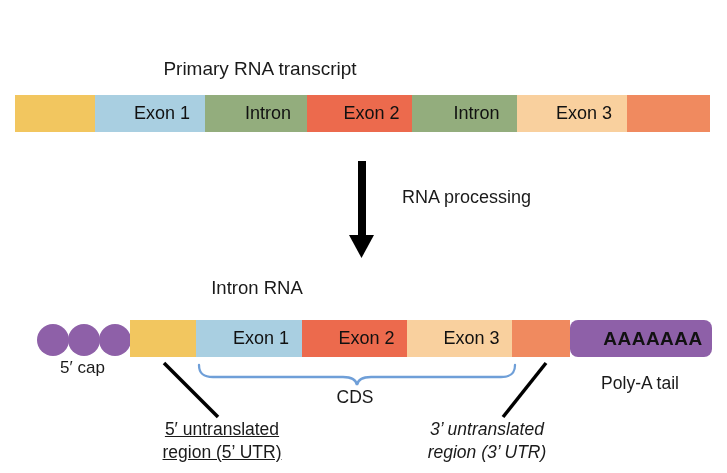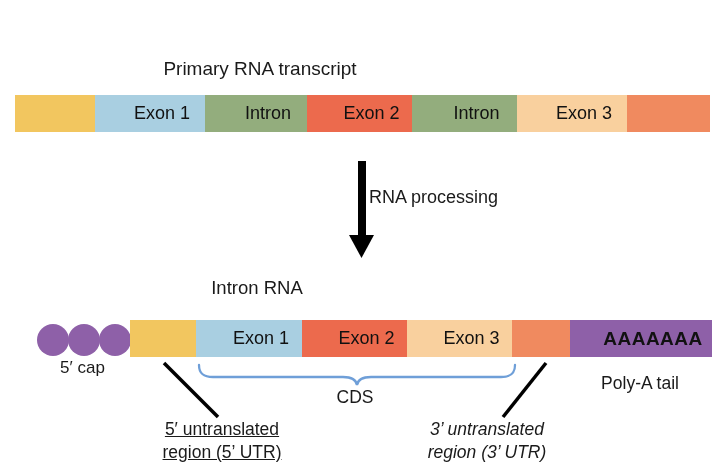--- a/index.html
+++ b/index.html
@@ -70,35 +70,35 @@
   <div class="bar" style="left:15px; top:71px;">
     <div class="seg t0" style="background-color: rgb(242, 198, 95);"></div>
     <div class="seg t1" style="background-color: rgb(169, 207, 225);">Exon 1</div>
     <div class="seg t2" style="background-color: rgb(147, 173, 125);">Intron</div>
     <div class="seg t3" style="background-color: rgb(236, 106, 77);">Exon 2</div>
     <div class="seg t4" style="background-color: rgb(147, 173, 125);">Intron</div>
     <div class="seg t5" style="background-color: rgb(249, 208, 158);">Exon 3</div>
     <div class="seg t6" style="background-color: rgb(240, 138, 95);"></div>
   </div>
 
-  <div class="label" style="left:369px; top:163px; text-align:right;">RNA processing</div>
+  <div class="label" style="left:402px; top:163px; text-align:right;">RNA processing</div>
 
   <div class="label" style="left:157px; top:253px; width:200px; font-size:18.5px;">Intron RNA</div>
 
   <div class="cap-circle" style="left: 37px; background-color: rgb(142, 96, 168);"></div>
   <div class="cap-circle" style="left: 68px; background-color: rgb(142, 96, 168);"></div>
   <div class="cap-circle" style="left: 99px; background-color: rgb(142, 96, 168);"></div>
 
   <div class="bar" style="left:130px; top:296px;">
     <div class="seg b0" style="background-color: rgb(242, 198, 95);"></div>
     <div class="seg b1" style="background-color: rgb(169, 207, 225);">Exon 1</div>
     <div class="seg b2" style="background-color: rgb(236, 106, 77);">Exon 2</div>
     <div class="seg b3" style="background-color: rgb(249, 208, 158);">Exon 3</div>
     <div class="seg b4" style="background-color: rgb(240, 138, 95);"></div>
-    <div class="seg b5 bold" style="background-color: rgb(142, 96, 168);">AAAAAAA</div>
+    <div class="seg b5 bold" style="background-color: rgb(142, 96, 168); border-radius: 8px;">AAAAAAA</div>
   </div>
 
   <div class="label" style="left:30px; top:334px; width:105px; font-size:17px;">5′ cap</div>
 
   <div class="label" style="left:305px; top:363px; width:100px; font-size:17.5px;">CDS</div>
 
   <div class="label" style="left:585px; top:349px; width:110px; font-size:17.5px;">Poly-A tail</div>
 
   <div class="label two-line" style="left:122px; top:394px; width:200px;text-decoration:underline;">
     <div>5′ untranslated</div>

